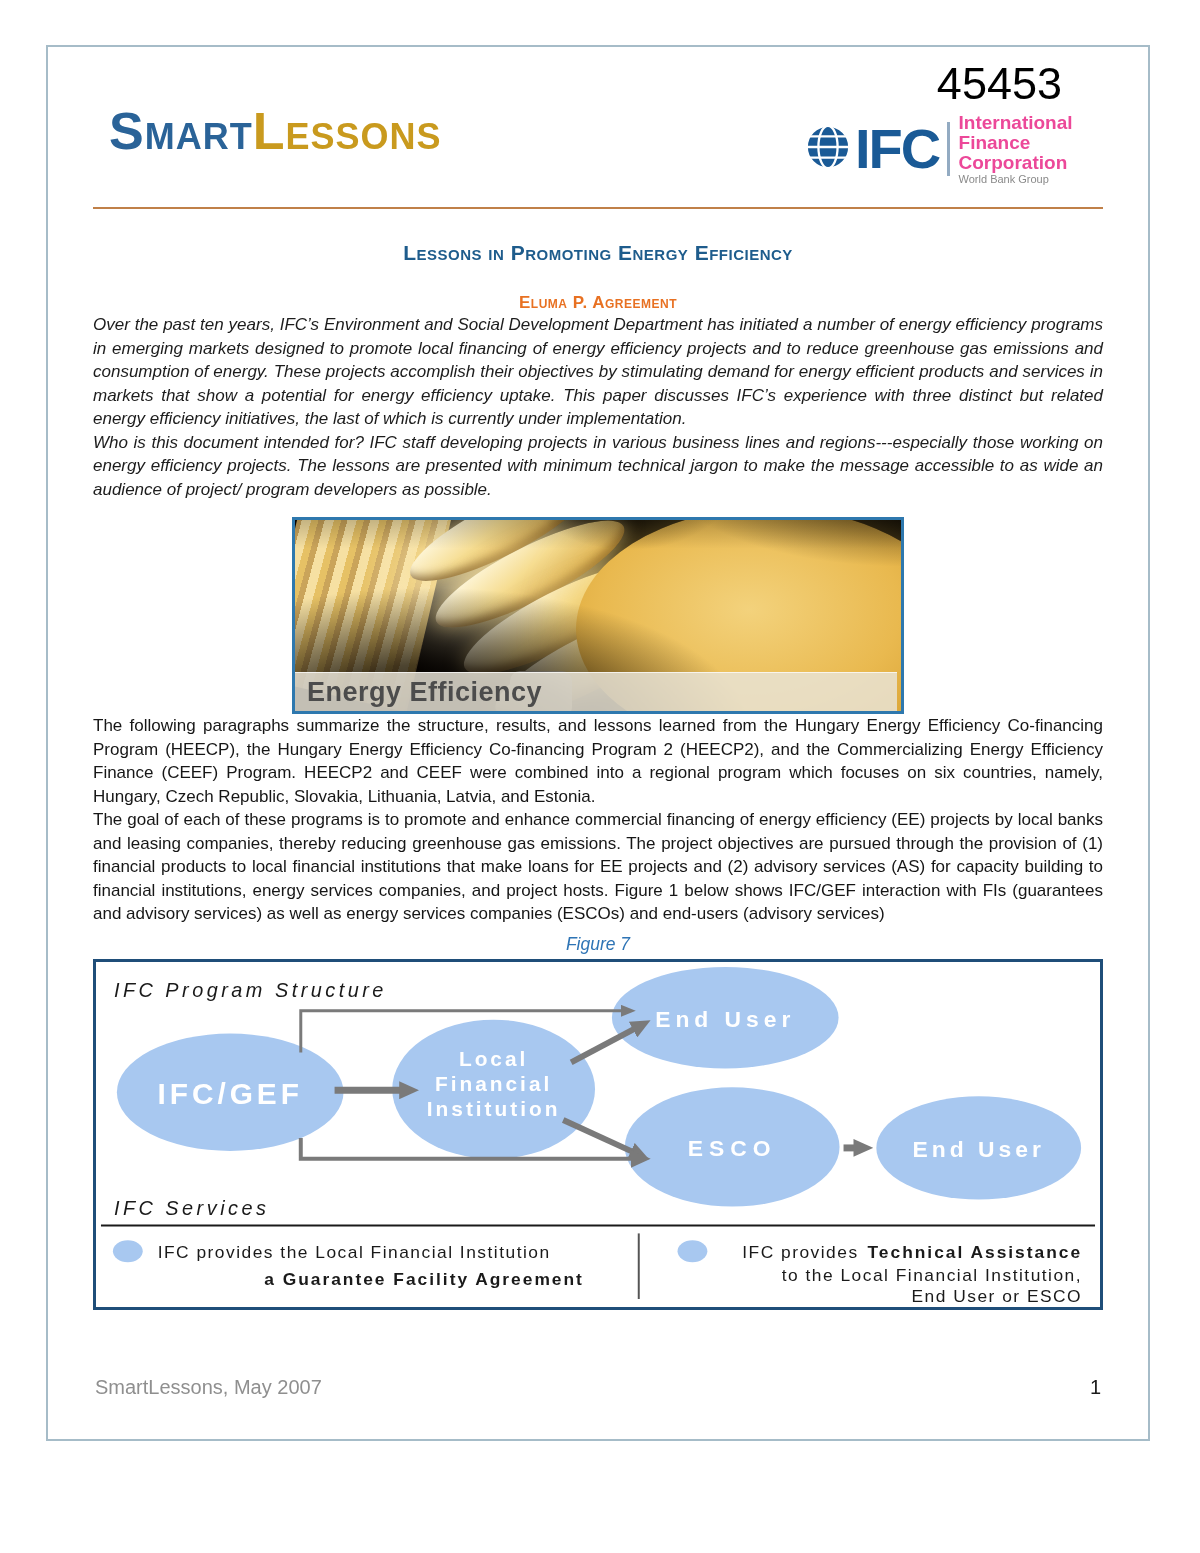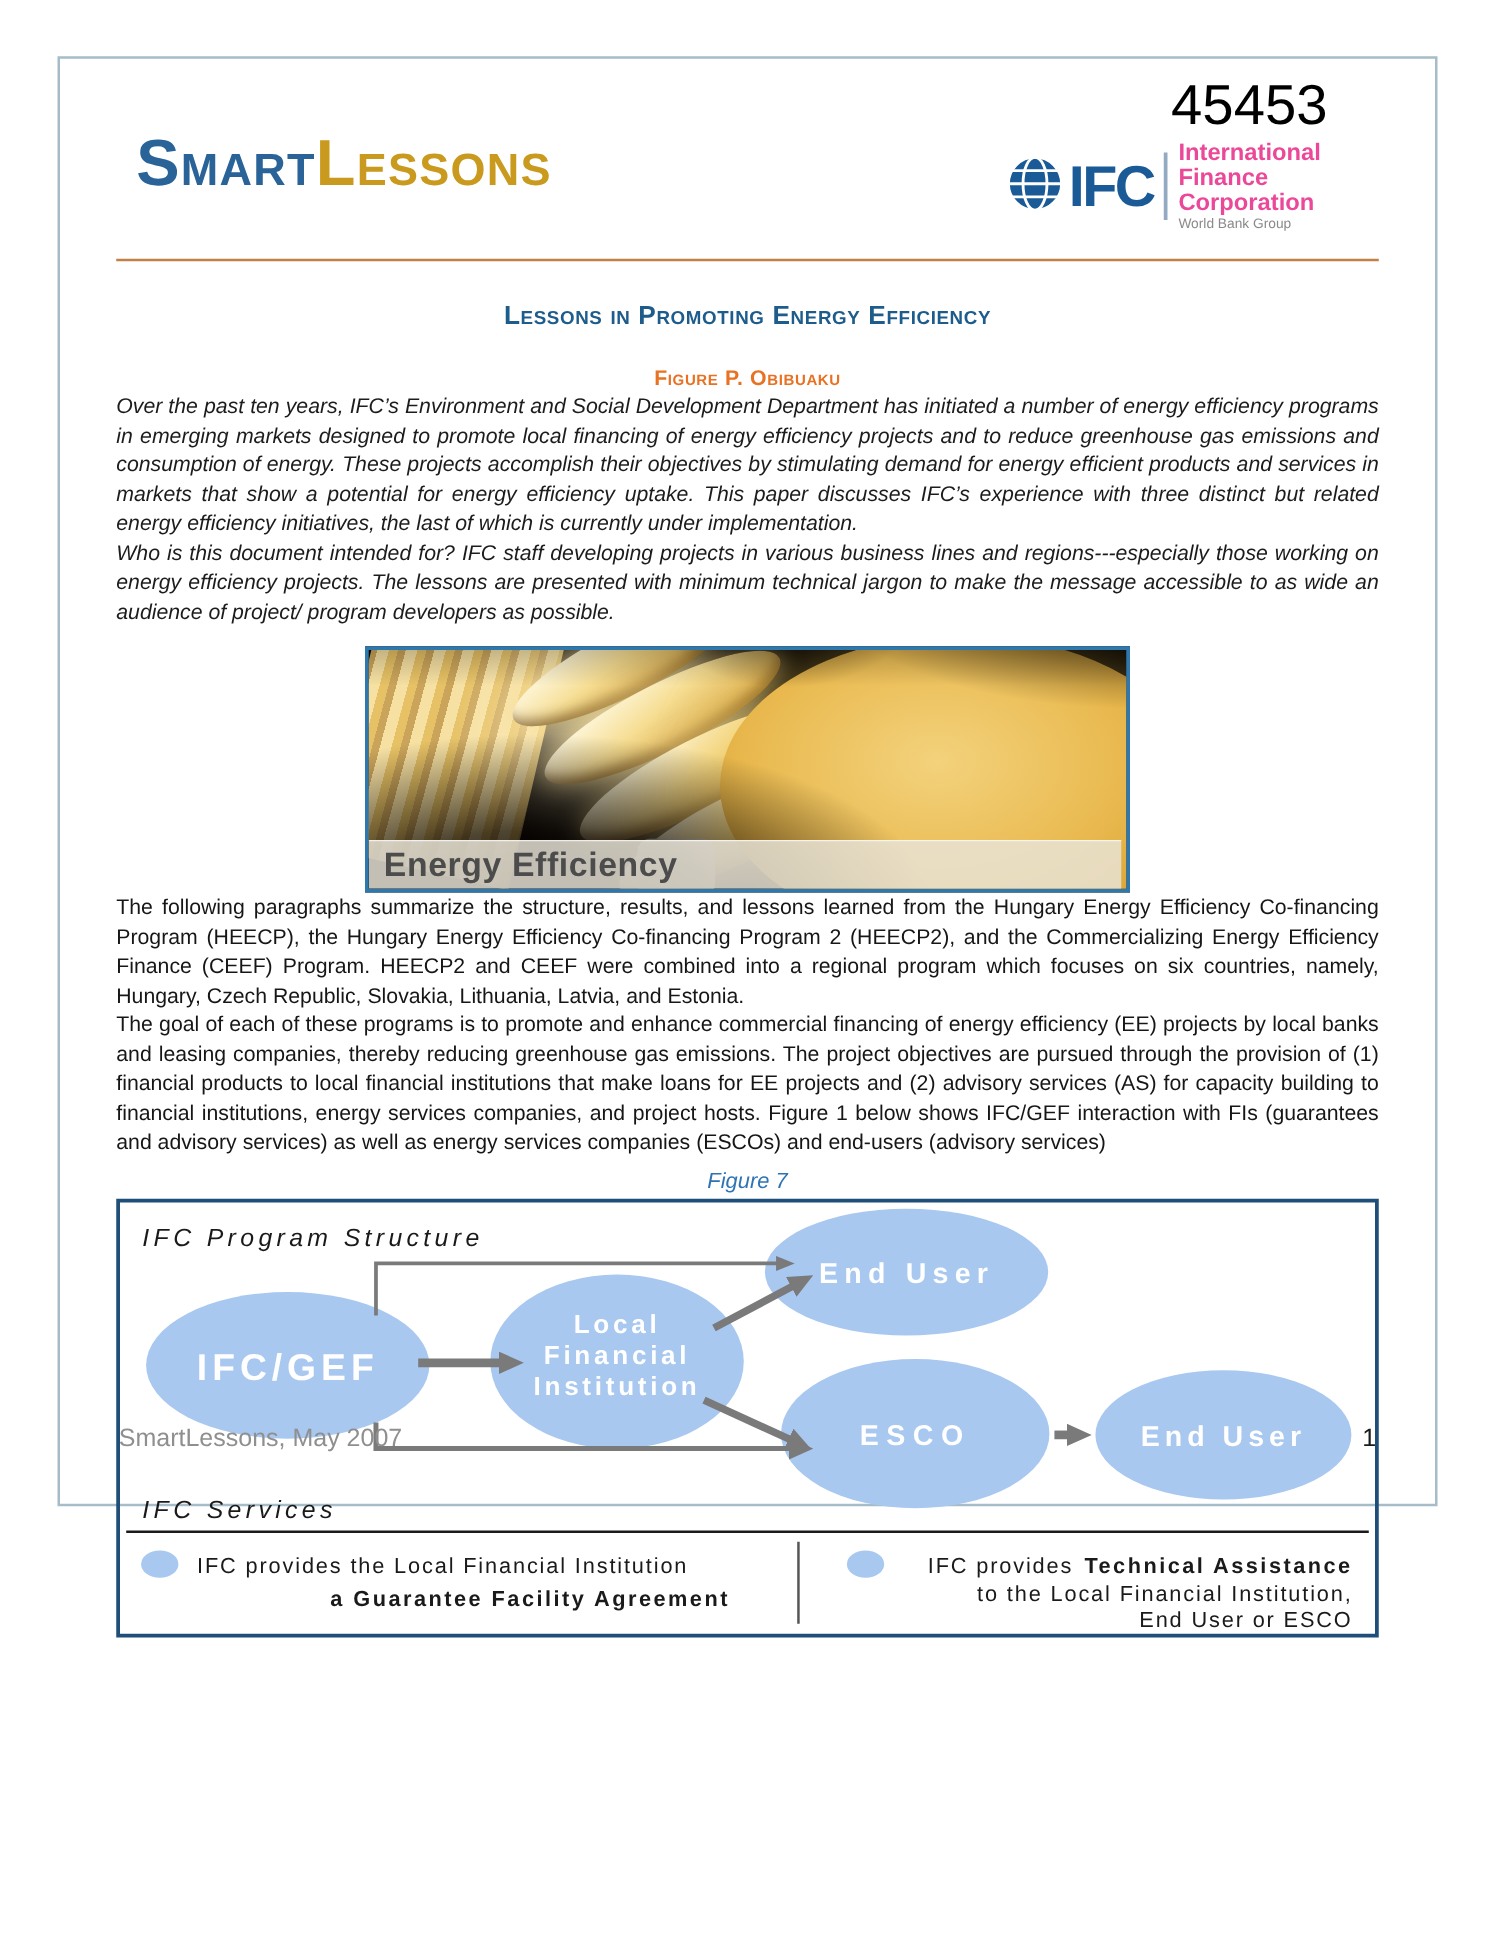--- a/index.html
+++ b/index.html
@@ -1,34 +1,34 @@
 <!DOCTYPE html>
 <html><head>
 <meta charset="utf-8">
 <style>
   html,body { margin:0; padding:0; }
   body {
     width:1200px; height:1553px; position:relative; background:#ffffff;
     font-family:"Liberation Sans", sans-serif; color:#161616; overflow:hidden;
   }
   .page {
-    position:absolute; left:46px; top:45px; width:1104px; height:1160px;
+    position:absolute; left:46px; top:45px; width:1104px; height:1396px;
     border:2px solid #A6BCC8; box-sizing:border-box;
   }
   .content { position:relative; width:1010px; margin:0 auto; }
 
   
   .header { position:relative; height:160px; border-bottom:2px solid #C08048; }
   .brand { position:absolute; left:16px; top:58px; font-variant:small-caps; font-weight:bold;
            font-size:52px; line-height:1; letter-spacing:1px; white-space:nowrap; }
   .brand .smart { color:#2A6398; }
   .brand .lessons { color:#C99A1E; }
   .docnum { position:absolute; right:41px; top:14px; font-size:45px; color:#000; line-height:1; }
   .ifclogo { position:absolute; left:712px; top:66px; display:flex; align-items:center; }
-  .ifclogo .acronym { font-size:46px; font-weight:bold; color:#1A5A96; letter-spacing:-2px; line-height:1; margin:0 8px 0 4px; }
+  .ifclogo .acronym { font-size:56px; font-weight:bold; color:#1A5A96; letter-spacing:-2px; line-height:1; margin:0 8px 0 4px; }
   .ifclogo .vbar { width:3px; height:54px; background:#93ABC2; margin-right:9px; }
   .names { line-height:1.04; }
   .names .n1, .names .n2 { font-size:19px; font-weight:bold; color:#ec4899; }
   .names .n3 { font-size:11px; color:#8a8a8a; margin-top:2px; }
 
   
   .title { margin:32px 0 0 0; text-align:center; font-variant:small-caps; font-weight:bold;
            font-size:21px; color:#1E5C8C; letter-spacing:0.5px; }
   .author { margin:28px 0 0 0; text-align:center; font-variant:small-caps; font-weight:bold;
             font-size:17px; color:#E87122; letter-spacing:0.5px; }
@@ -103,21 +103,21 @@
         <span class="vbar"></span>
         <span class="names">
           <div class="n1">International</div>
           <div class="n2">Finance Corporation</div>
           <div class="n3">World Bank Group</div>
         </span>
       </div>
     </div>
 
     <h1 class="title">Lessons in Promoting Energy Efficiency</h1>
-    <div class="author">Figure P. Obibuaku</div>
+    <div class="author">Eluma P. Agreement</div>
 
     <p class="body intro mt24">Over the past ten years, IFC’s Environment and Social Development Department has initiated a number of energy efficiency programs in emerging markets designed to promote local financing of energy efficiency projects and to reduce greenhouse gas emissions and consumption of energy. These projects accomplish their objectives by stimulating demand for energy efficient products and services in markets that show a potential for energy efficiency uptake. This paper discusses IFC’s experience with three distinct but related energy efficiency initiatives, the last of which is currently under implementation.</p>
     <p class="body intro mt16">Who is this document intended for? IFC staff developing projects in various business lines and regions---especially those working on energy efficiency projects. The lessons are presented with minimum technical jargon to make the message accessible to as wide an audience of project/ program developers as possible.</p>
 
     <div class="photo">
       <div class="ph-ribs"></div>
       <div class="ph-glow"></div>
       <div class="ph-loop l1"></div>
       <div class="ph-loop l2"></div>
       <div class="ph-loop l3"></div>

